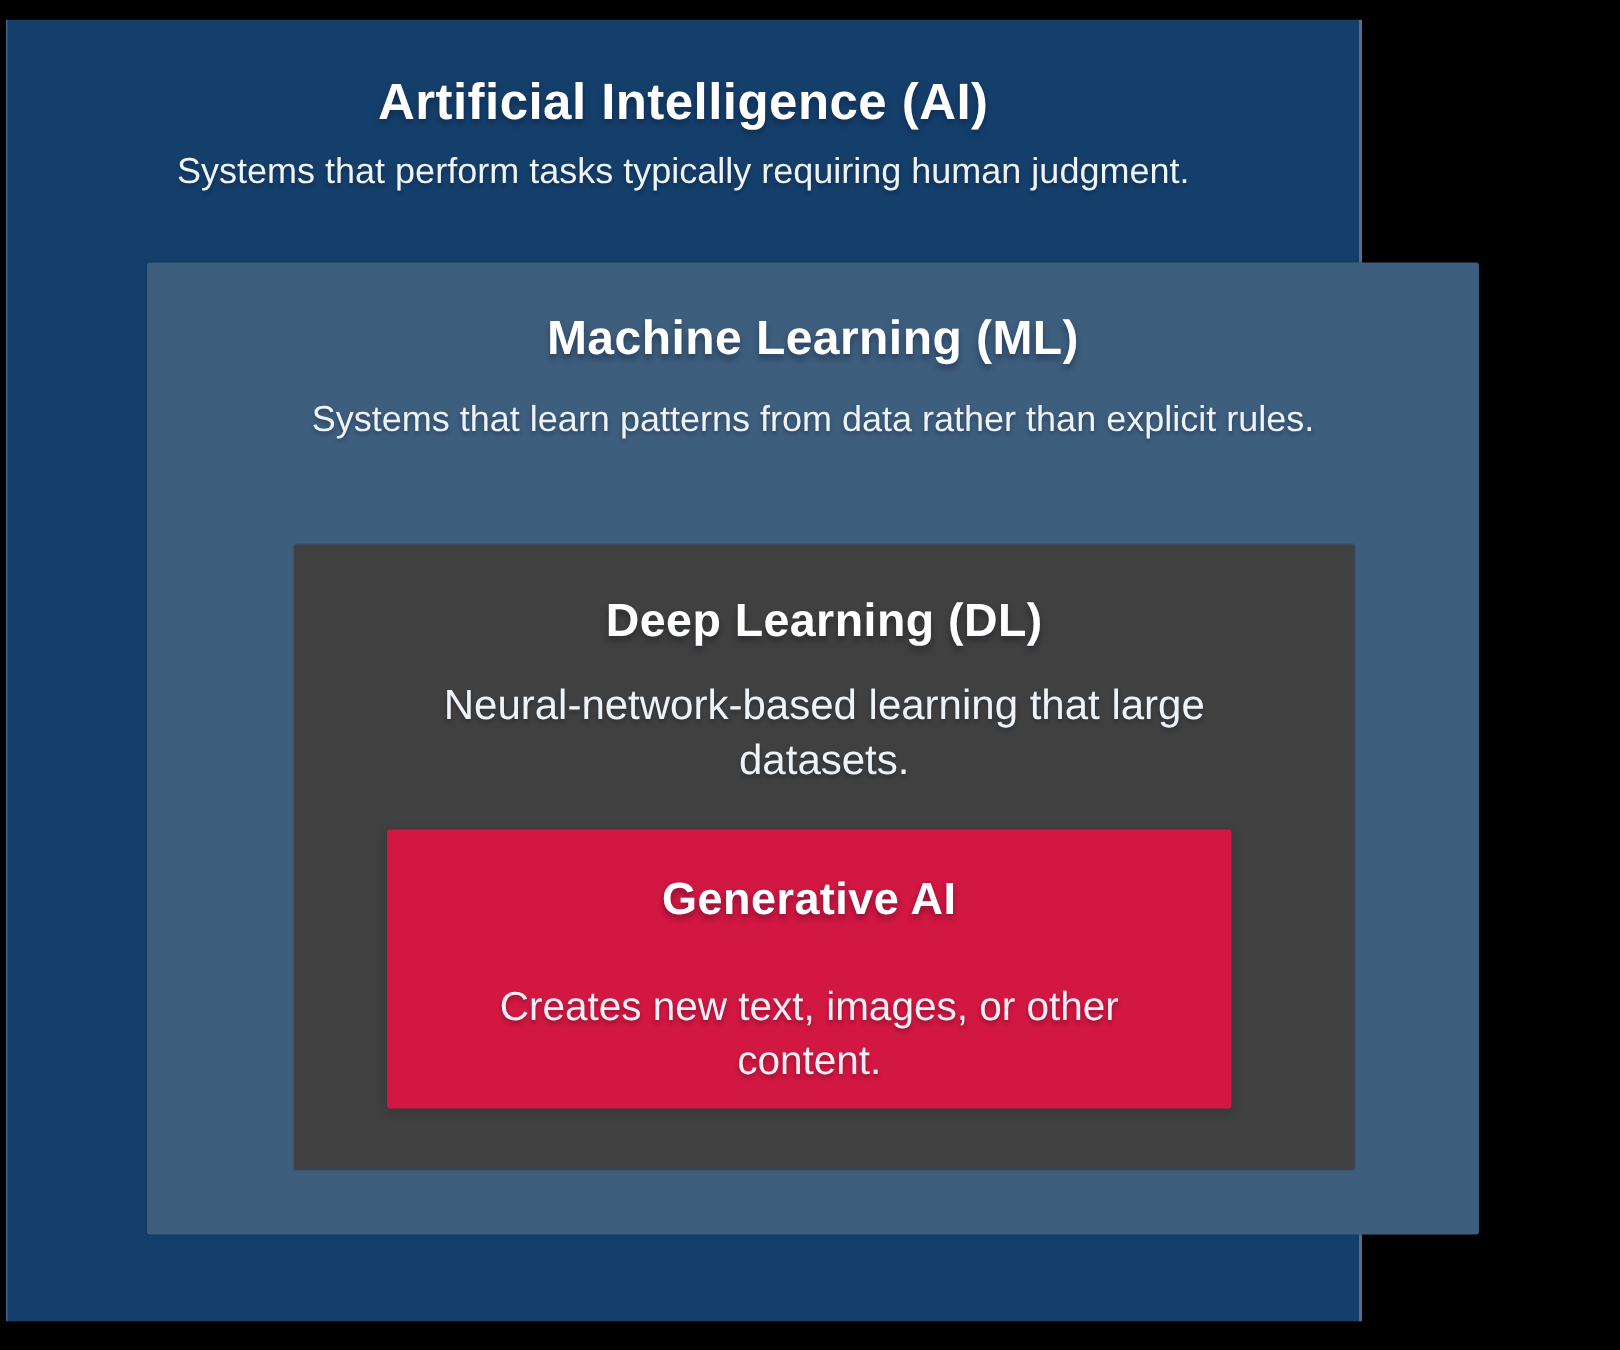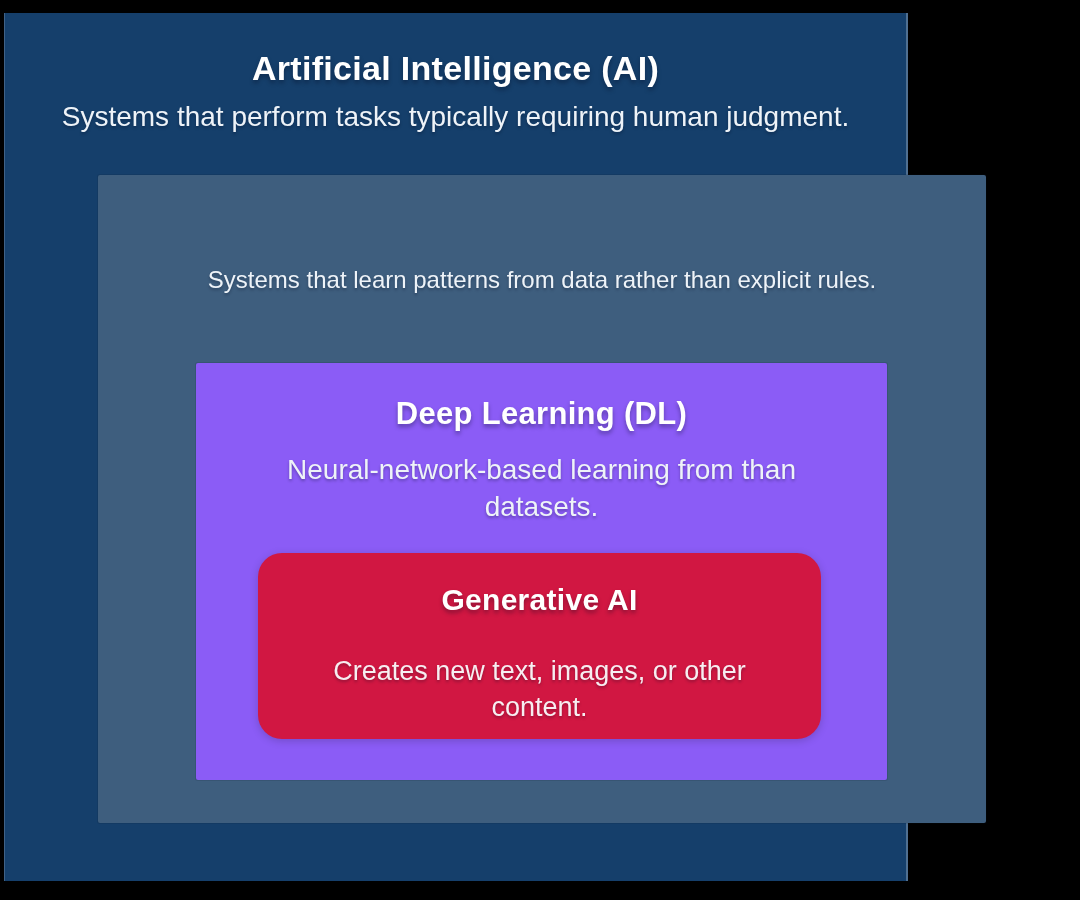--- a/index.html
+++ b/index.html
@@ -51,21 +51,21 @@
     position: absolute;
     left: 0;
     right: 0;
     margin: 0 auto;
     text-align: center;
     color: #eef3f8;
     text-shadow: 0 2px 3px rgba(0, 10, 30, 0.30);
   }
 
   .ai-title { top: 36px; font-size: 34px; }
-  .ai-desc  { top: 88px; font-size: 28px; max-width: 1000px; }
+  .ai-desc  { top: 88px; font-size: 24px; max-width: 1000px; }
 
   .box {
     position: absolute;
     box-shadow: 0 0 0 1px rgba(8, 24, 44, 0.12);
     border-radius: 2px;
   }
 
   .ml-box {
     left: 93px;
     top: 162px;
@@ -86,41 +86,41 @@
   .dl-title { top: 33px; font-size: 31px; }
   .dl-desc  { top: 88px; font-size: 28px; line-height: 37px; max-width: 540px; }
 
   .gen-box {
     left: 62px;
     top: 190px;
     width: 563px;
     height: 186px;
     background: #d11742;
     box-shadow: 0 2px 8px rgba(0, 0, 0, 0.18);
-    border-radius: 24px;
   }
   .gen-title { top: 30px; font-size: 30px; }
   .gen-desc  { top: 84px; font-size: 27px; line-height: 36px; max-width: 445px; color: #f7eef1; margin-top: 16px; }
 </style>
 </head>
 <body>
 
 <div class="letterbox top"></div>
 <div class="letterbox bottom"></div>
 
 <div class="canvas" style="background-color: rgb(21, 63, 107);">
   <div class="layer-title ai-title">Artificial Intelligence (AI)</div>
   <div class="layer-desc ai-desc">Systems that perform tasks typically requiring human judgment.</div>
 
   <div class="box ml-box" style="background-color: rgb(62, 94, 126);">
+    <div class="layer-title ml-title">Machine Learning (ML)</div>
     <div class="layer-desc ml-desc">Systems that learn patterns from data rather than explicit rules.</div>
 
-    <div class="box dl-box" style="background-color: #8b5cf6;">
+    <div class="box dl-box" style="background-color: #404040; padding-left: 16px;">
       <div class="layer-title dl-title">Deep Learning (DL)</div>
-      <div class="layer-desc dl-desc">Neural-network-based learning from than datasets.</div>
+      <div class="layer-desc dl-desc">Neural-network-based learning that large datasets.</div>
 
       <div class="box gen-box" style="background-color: rgb(209, 23, 66);">
         <div class="layer-title gen-title">Generative AI</div>
         <div class="layer-desc gen-desc">Creates new text, images, or other content.</div>
       </div>
     </div>
   </div>
 </div>
 
 </body></html>

